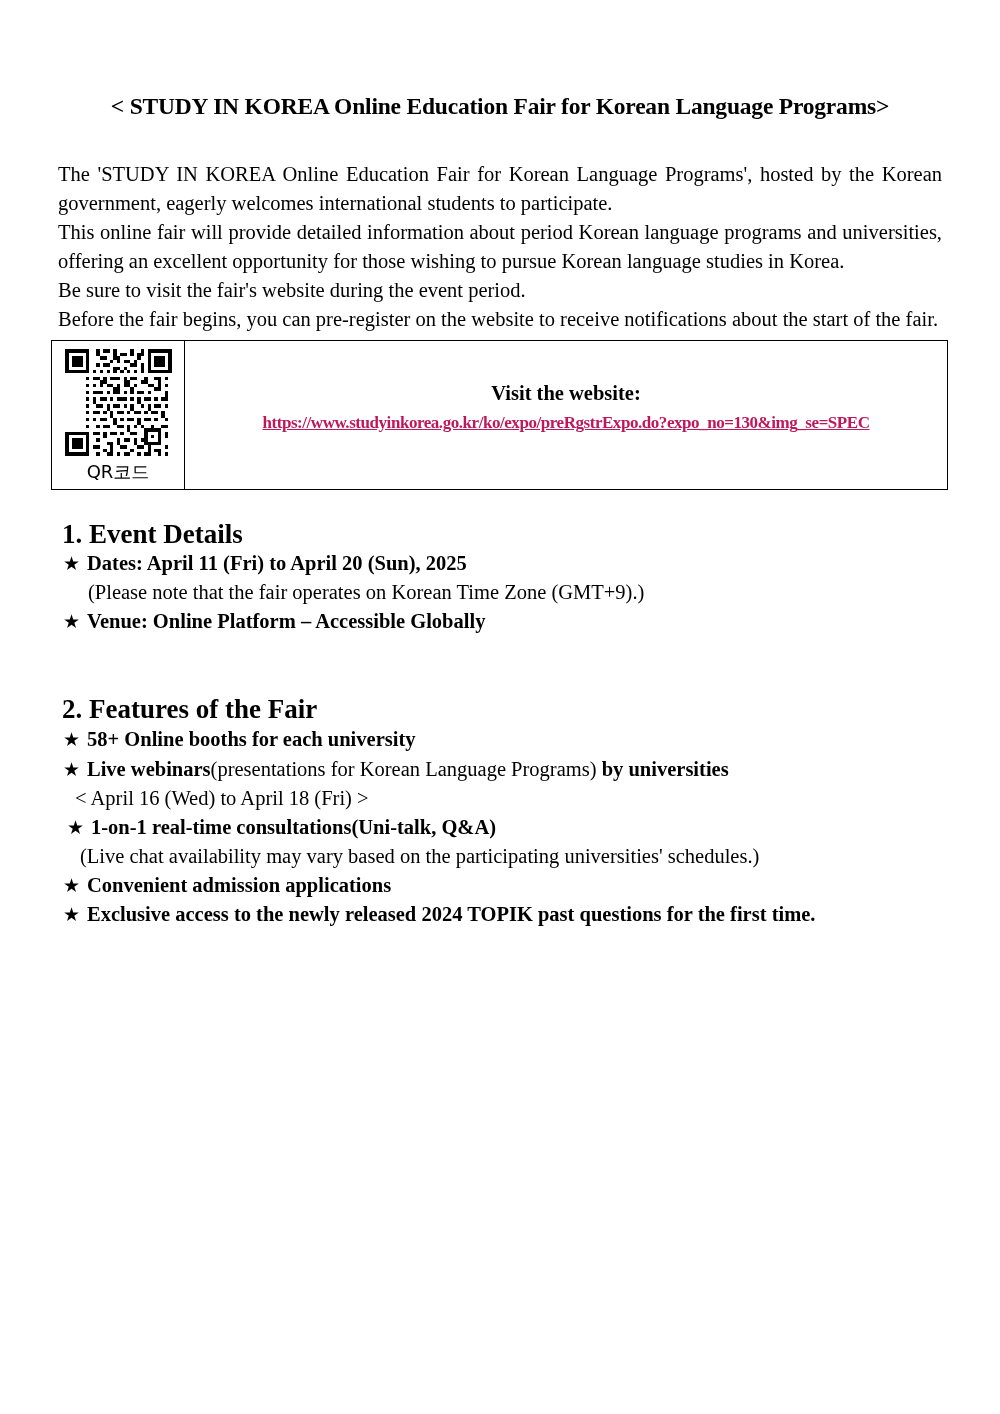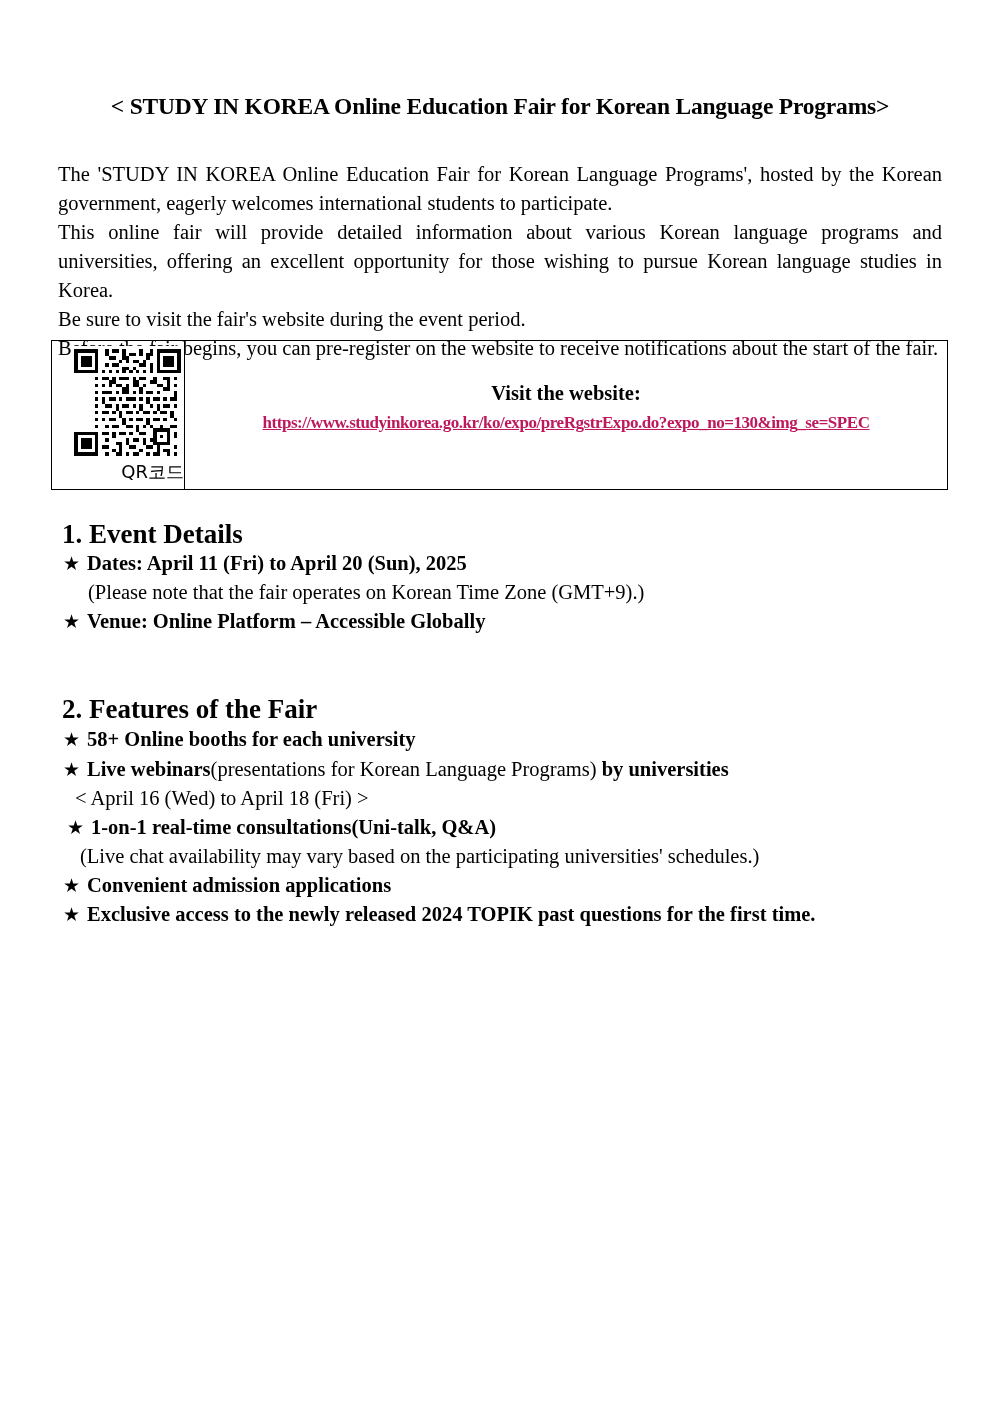--- a/index.html
+++ b/index.html
@@ -64,21 +64,21 @@
     border: 1px solid #000000;
     box-sizing: border-box;
     display: flex;
   }
   .qr-cell {
     width: 133px;
     box-sizing: border-box;
     border-right: 1px solid #000000;
     display: flex;
     flex-direction: column;
-    align-items: flex-end;
+    align-items: center;
     justify-content: flex-start;
     padding-top: 5px;
   }
   .qr-img {
     width: 113px;
     height: 113px;
     display: block;
   }
   .qr-label {
     font-family: "DejaVu Sans", sans-serif;
@@ -168,21 +168,21 @@
 </style>
 </head>
 <body>
 
 <div class="page">
 
   <div class="doc-title">&lt; STUDY IN KOREA Online Education Fair for Korean Language Programs&gt;</div>
 
   <div class="intro">
     <p class="justify">The 'STUDY IN KOREA Online Education Fair for Korean Language Programs', hosted by the Korean government, eagerly welcomes international students to participate.</p>
-    <p class="justify">This online fair will provide detailed information about various Korean language programs and universities, offering an excellent opportunity for those wishing to pursue Korean language studies in Korea.</p>
+    <p class="justify">This online fair will provide detailed information about period Korean language programs and universities, offering an excellent opportunity for those wishing to pursue Korean language studies in Korea.</p>
     <p>Be sure to visit the fair's website during the event period.</p>
     <p>Before the fair begins, you can pre-register on the website to receive notifications about the start of the fair.</p>
   </div>
 
   <div class="qr-table">
     <div class="qr-cell">
       <svg class="qr-img" viewBox="0 0 33 33" shape-rendering="crispEdges">
         <rect width="33" height="33" fill="#ffffff"></rect>
         <g fill="#000000">
 

